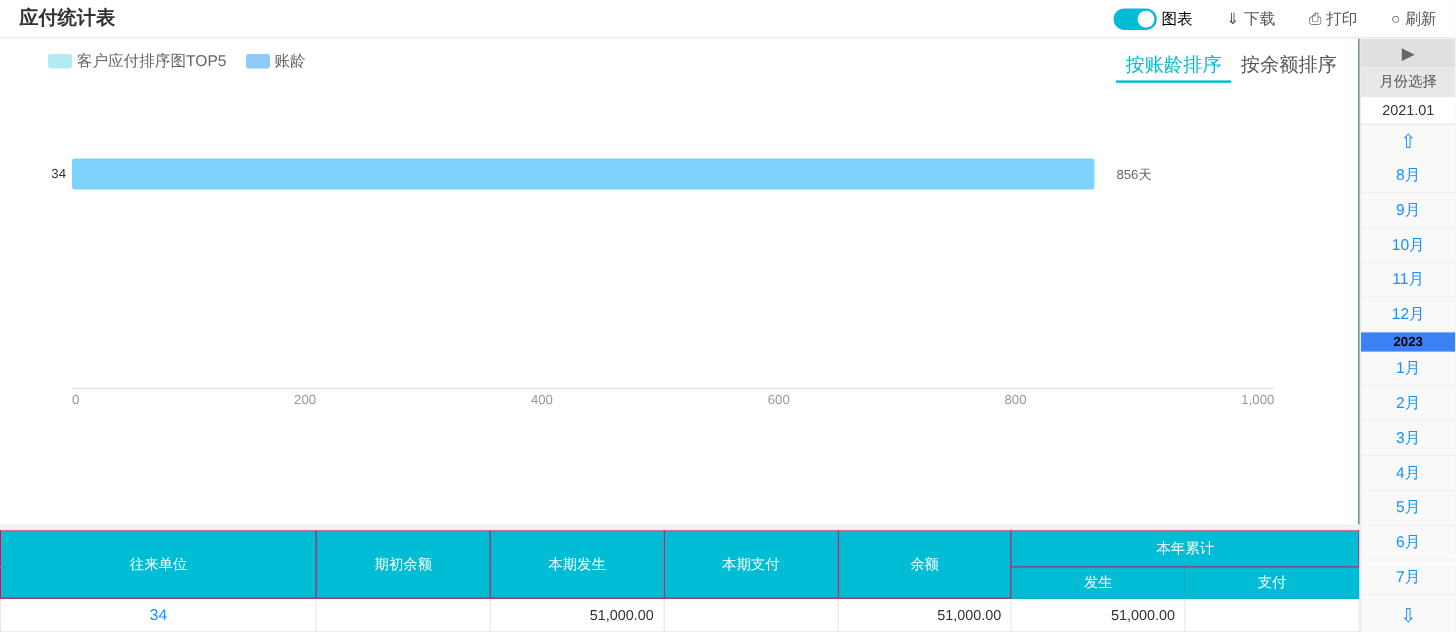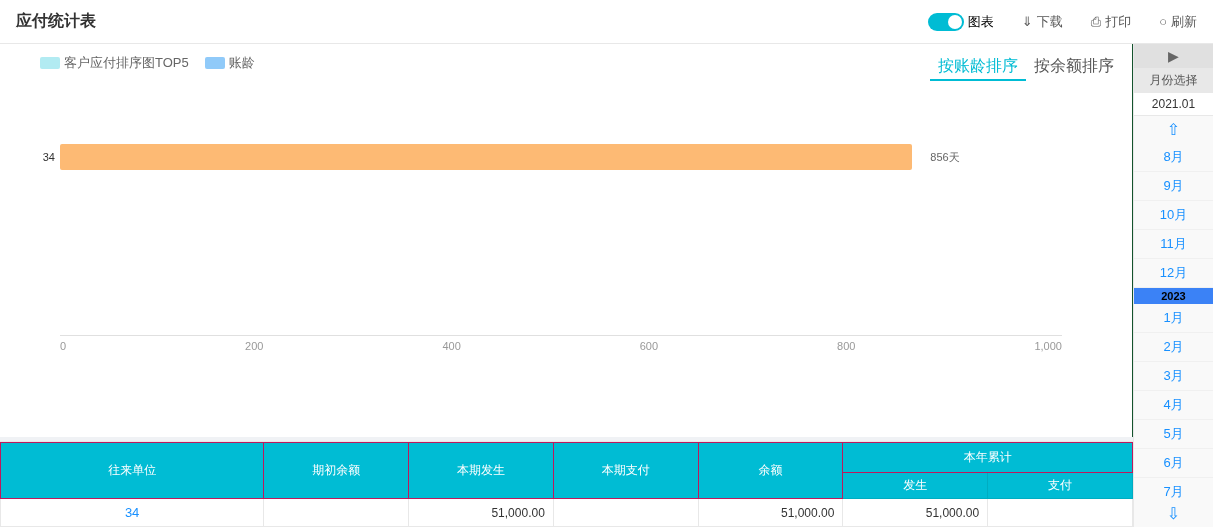--- a/index.html
+++ b/index.html
@@ -2,21 +2,21 @@
 <html><head>
   <meta charset="utf-8">
   <style>
     * { box-sizing: border-box; margin: 0; padding: 0; font-family: 'Microsoft YaHei', sans-serif; font-size: 13px; }
     body { background: #f0f2f5; width: 1213px; height: 527px; overflow: hidden; display: flex; flex-direction: column; }
 
     
     .header {
       display: flex; align-items: center; justify-content: space-between;
       background: #fff; padding: 8px 16px; border-bottom: 1px solid #e8e8e8;
-      height: 44px;
+      height: 32px;
     }
     .header-title { font-size: 16px; font-weight: bold; color: #333; }
     .header-actions { display: flex; align-items: center; gap: 28px; }
     .toggle-wrap { display: flex; align-items: center; gap: 4px; }
     .toggle-btn {
       width: 36px; height: 18px; border-radius: 9px; background: #00bcd4;
       position: relative; cursor: pointer;
     }
     .toggle-btn::after {
       content: ''; position: absolute; width: 14px; height: 14px;
@@ -182,21 +182,21 @@
 
       <div class="chart-sort">
         <div class="sort-tab active">按账龄排序</div>
         <div class="sort-tab">按余额排序</div>
       </div>
 
       <div class="chart-area" style="margin-left:50px; margin-top:10px;">
 
         <div class="bar-row" style="top:60px; left:0; right:60px;">
           <span class="bar-label" style="position:absolute;left:-35px;font-size:11px;color:#333;">34</span>
-          <div class="bar" style="width:85%; height:26px; background:#fdba74; border-radius:2px; position:relative;padding-left:16px;">
+          <div class="bar" style="width:85%; height:26px; background:#7dd3fc; border-radius:2px; position:relative;padding-left:16px;">
             <span class="bar-value" style="position:absolute;right:-48px;font-size:11px;color:#666;">856天</span>
           </div>
         </div>
 
         <div class="x-axis" style="bottom:20px; left:0; right:60px; display:flex; justify-content:space-between; border-top:1px solid #e0e0e0; padding-top:4px;">
           <span class="x-label">0</span>
           <span class="x-label">200</span>
           <span class="x-label">400</span>
           <span class="x-label">600</span>
           <span class="x-label">800</span>

